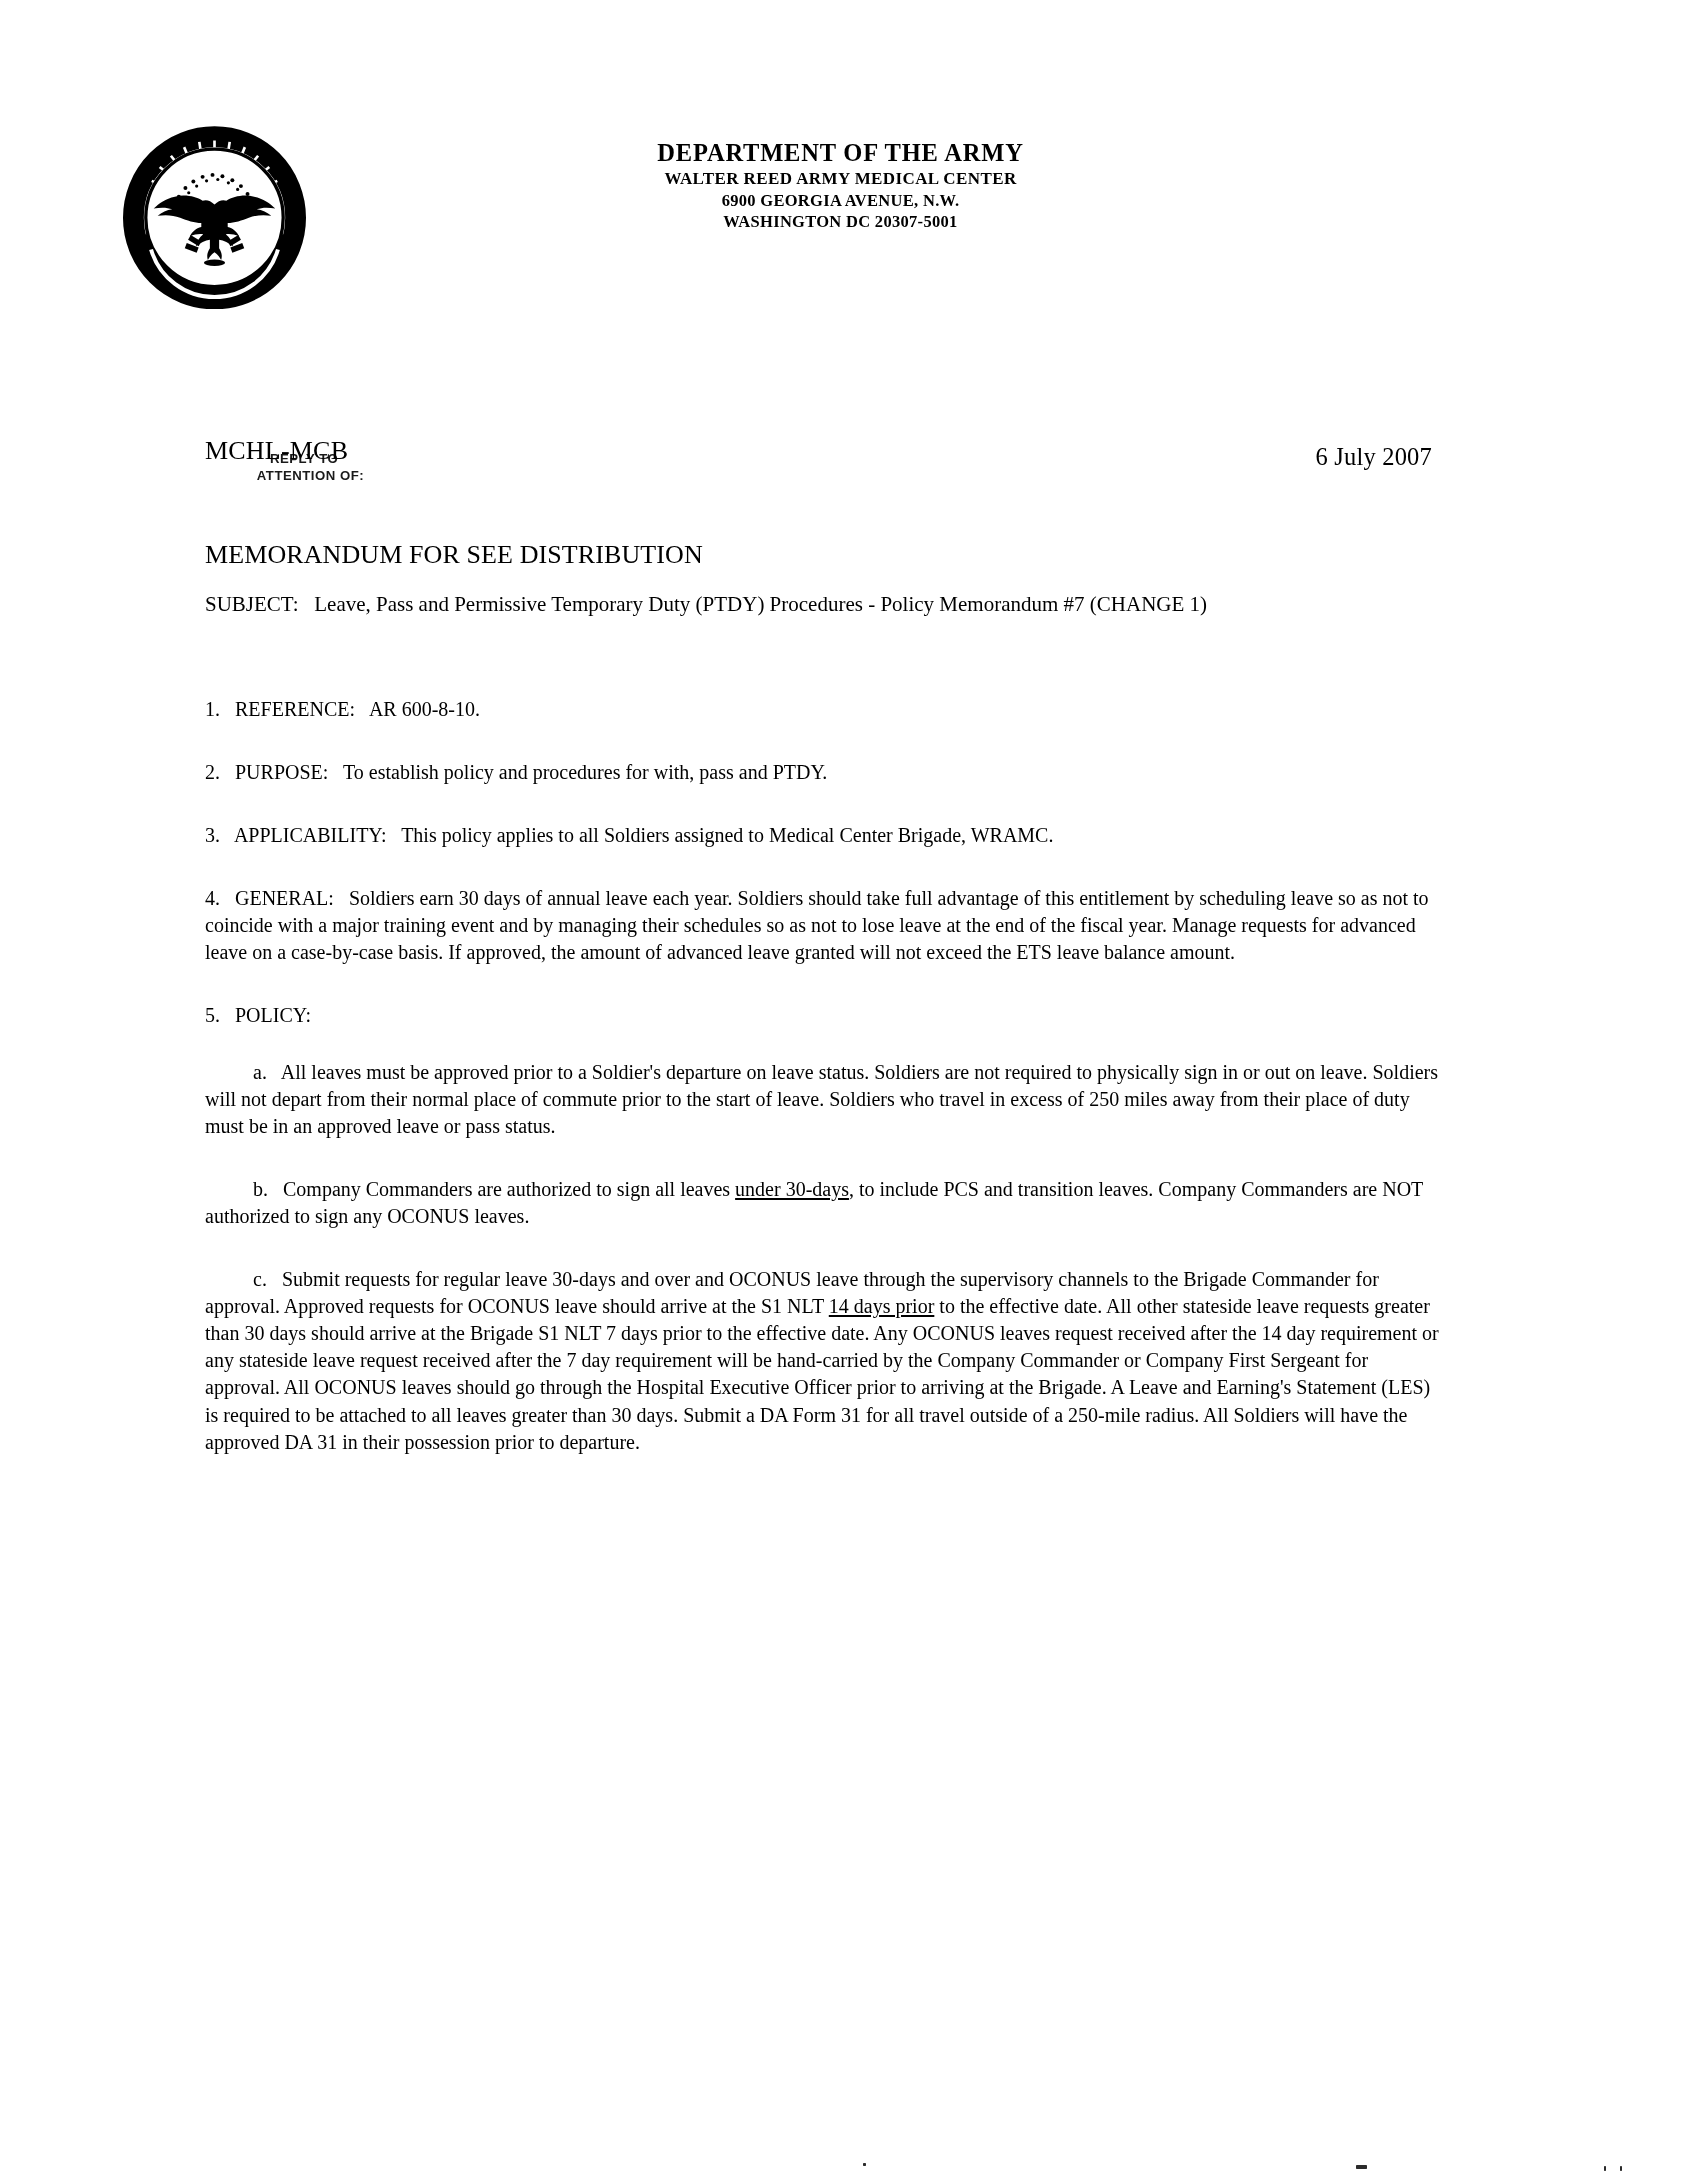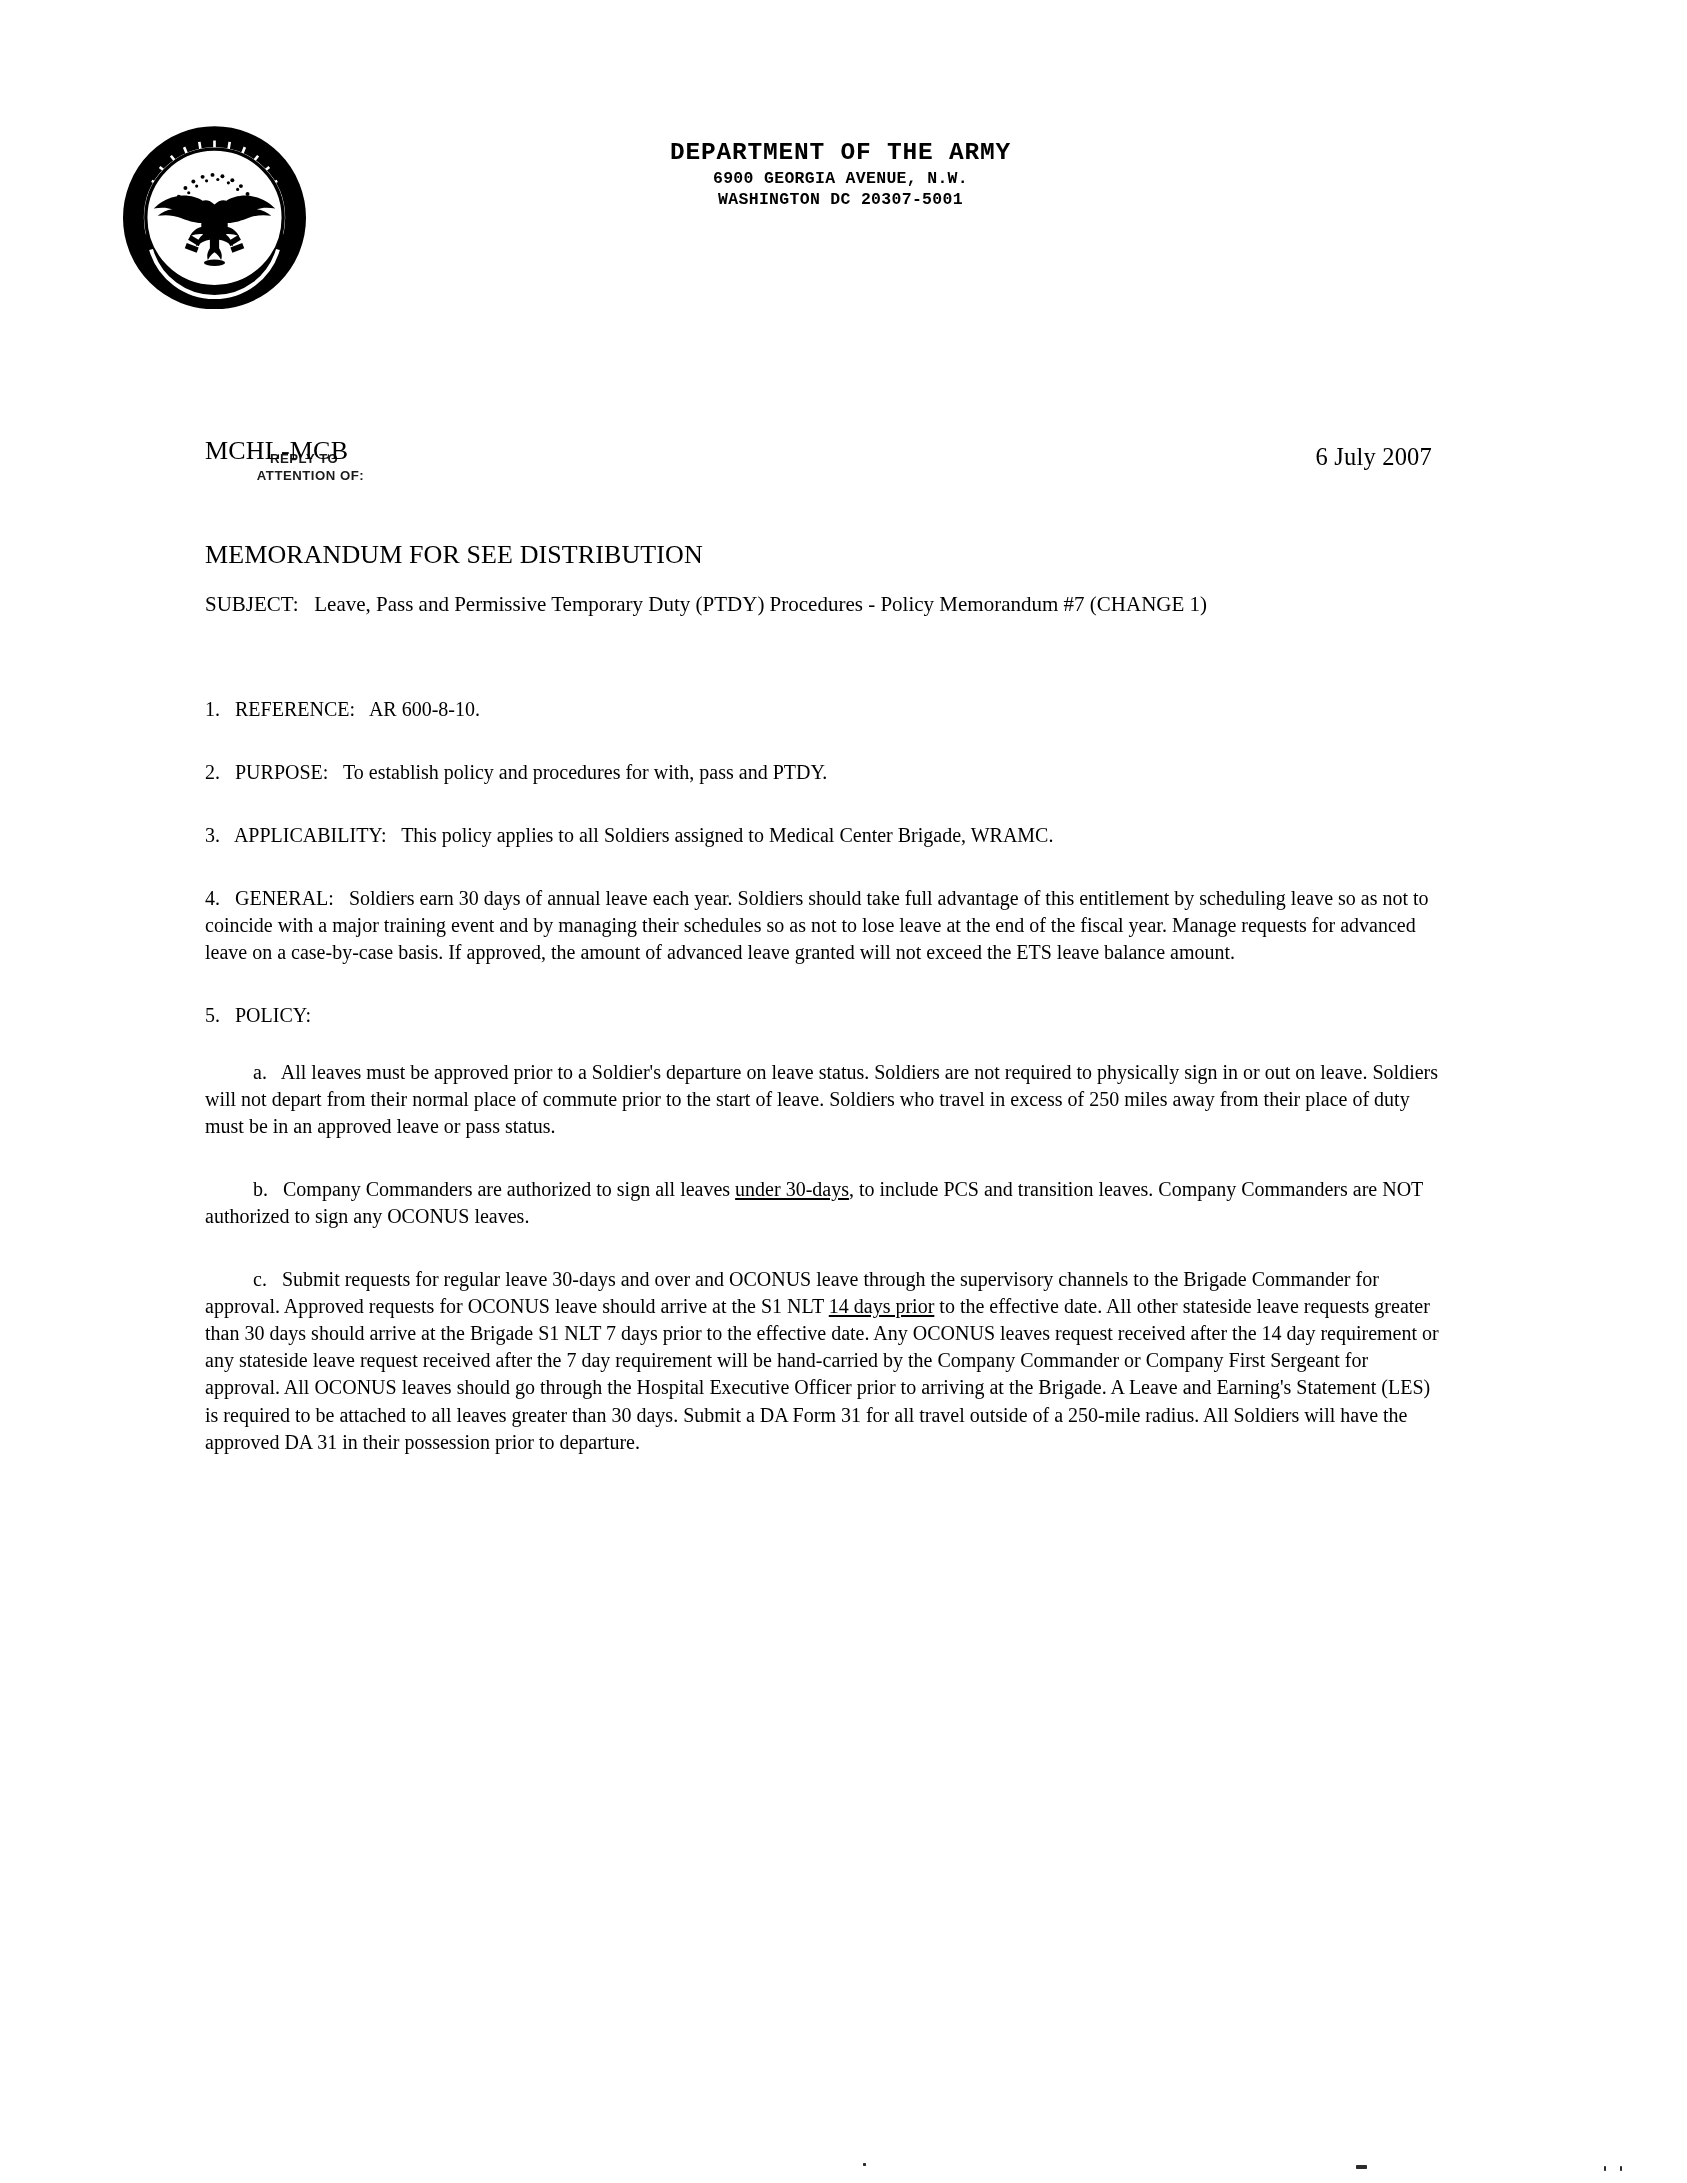--- a/index.html
+++ b/index.html
@@ -40,21 +40,21 @@
     height: 185px;
   }
   .seal-svg { display: block; width: 185px; height: 185px; }
 
   .agency-block {
     position: absolute;
     left: 503px;
     top: 20px;
     width: 675px;
     text-align: center;
-    font-family: Liberation Mono, monospace;
+    font-family: Liberation Serif, serif;
     font-weight: bold;
     color: #000;
     letter-spacing: 0.3px;
   }
   .agency-line1 {
     font-size: 24.5px;
     line-height: 1.18;
     letter-spacing: 0.8px;
   }
   .agency-line2 {
@@ -245,20 +245,21 @@
           <ellipse cx="140" cy="210" rx="16" ry="5"></ellipse>
         </g>
 
         <path d="M 26 170 A 118 118 0 0 0 254 170" fill="none" stroke="#000" stroke-width="26" stroke-linecap="butt"></path>
         <path d="M 44 190 A 100 100 0 0 0 236 190" fill="none" stroke="#ffffff" stroke-width="6"></path>
       </svg>
     </div>
 
     <div class="agency-block">
       <div class="agency-line1">DEPARTMENT OF THE ARMY</div>
+      <div class="agency-line2">WALTER REED ARMY MEDICAL CENTER</div>
       <div class="agency-line3">6900 GEORGIA AVENUE, N.W.</div>
       <div class="agency-line4">WASHINGTON DC  20307-5001</div>
     </div>
 
     <div class="reply-to">
       <div>REPLY TO</div>
       <div>ATTENTION OF:</div>
     </div>
   </div>
 

